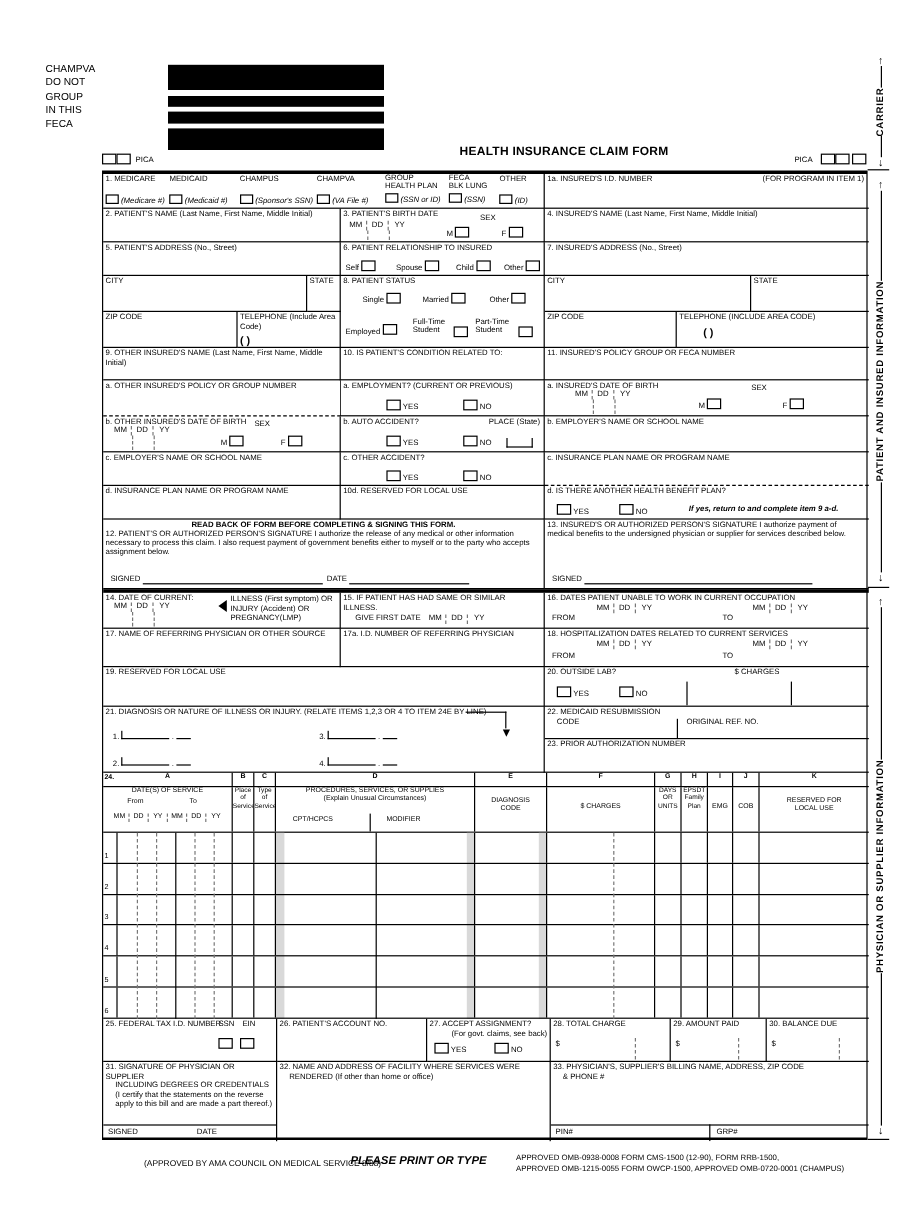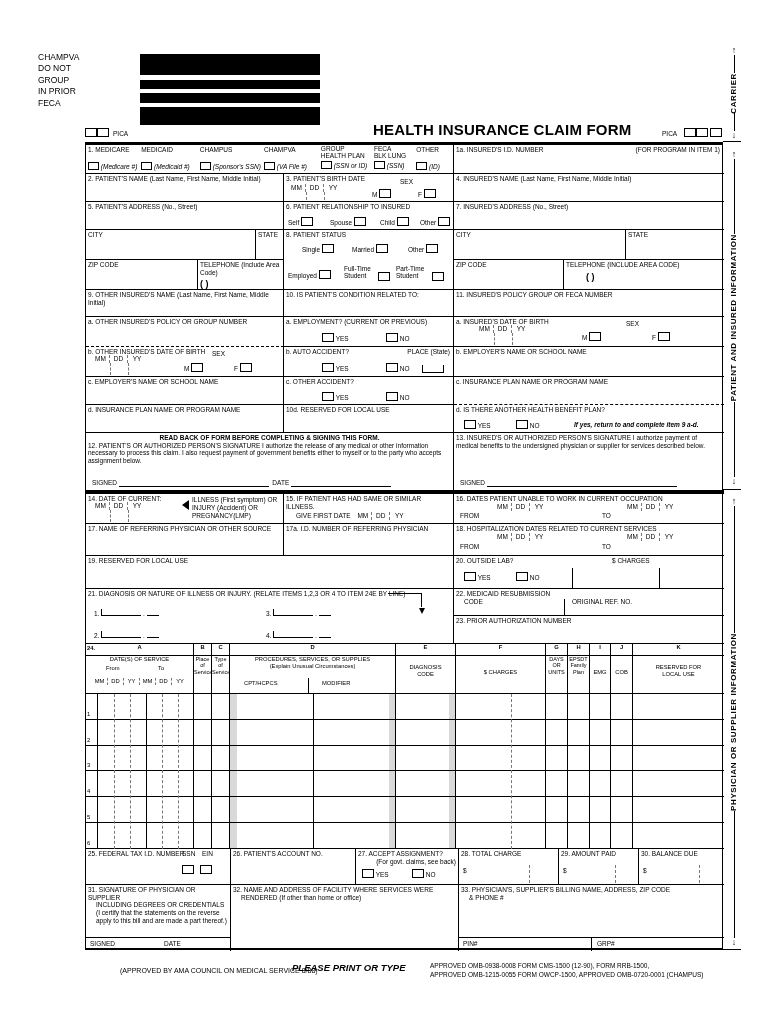--- a/index.html
+++ b/index.html
@@ -48,33 +48,33 @@
 </style>
 </head>
 <body>
 
 <div id="page">
 
   <div class="ab" style="left:38px;top:52px;font-size:8.5px;line-height:1.35">
     <div>CHAMPVA</div>
     <div>DO NOT</div>
     <div>GROUP</div>
-    <div>IN PRIOR</div>
+    <div>IN THIS</div>
     <div>FECA</div>
   </div>
 
   <div class="bar" style="top:54px;height:21px"></div>
   <div class="bar" style="top:80px;height:9px"></div>
   <div class="bar" style="top:93px;height:10px"></div>
   <div class="bar" style="top:107px;height:18px"></div>
 
   <span class="cb ab" style="left:85px;top:128px"></span>
   <span class="cb ab" style="left:97px;top:128px"></span>
   <span class="ab" style="left:113px;top:130px">PICA</span>
-  <div class="ab b" style="left:373px;top:121px;font-size:15px;letter-spacing:.2px">HEALTH INSURANCE CLAIM FORM</div>
+  <div class="ab b" style="left:383px;top:121px;font-size:10px;letter-spacing:.2px">HEALTH INSURANCE CLAIM FORM</div>
   <span class="ab" style="left:662px;top:130px">PICA</span>
   <span class="cb ab" style="left:684px;top:128px"></span>
   <span class="cb ab" style="left:696px;top:128px"></span>
   <span class="cb ab" style="left:710px;top:128px"></span>
 
   <div class="side" style="top:46px;height:94px">
     <span class="arr">↑</span>
     <div class="sline"></div>
     <span class="vt">CARRIER</span>
     <div class="sline"></div>

